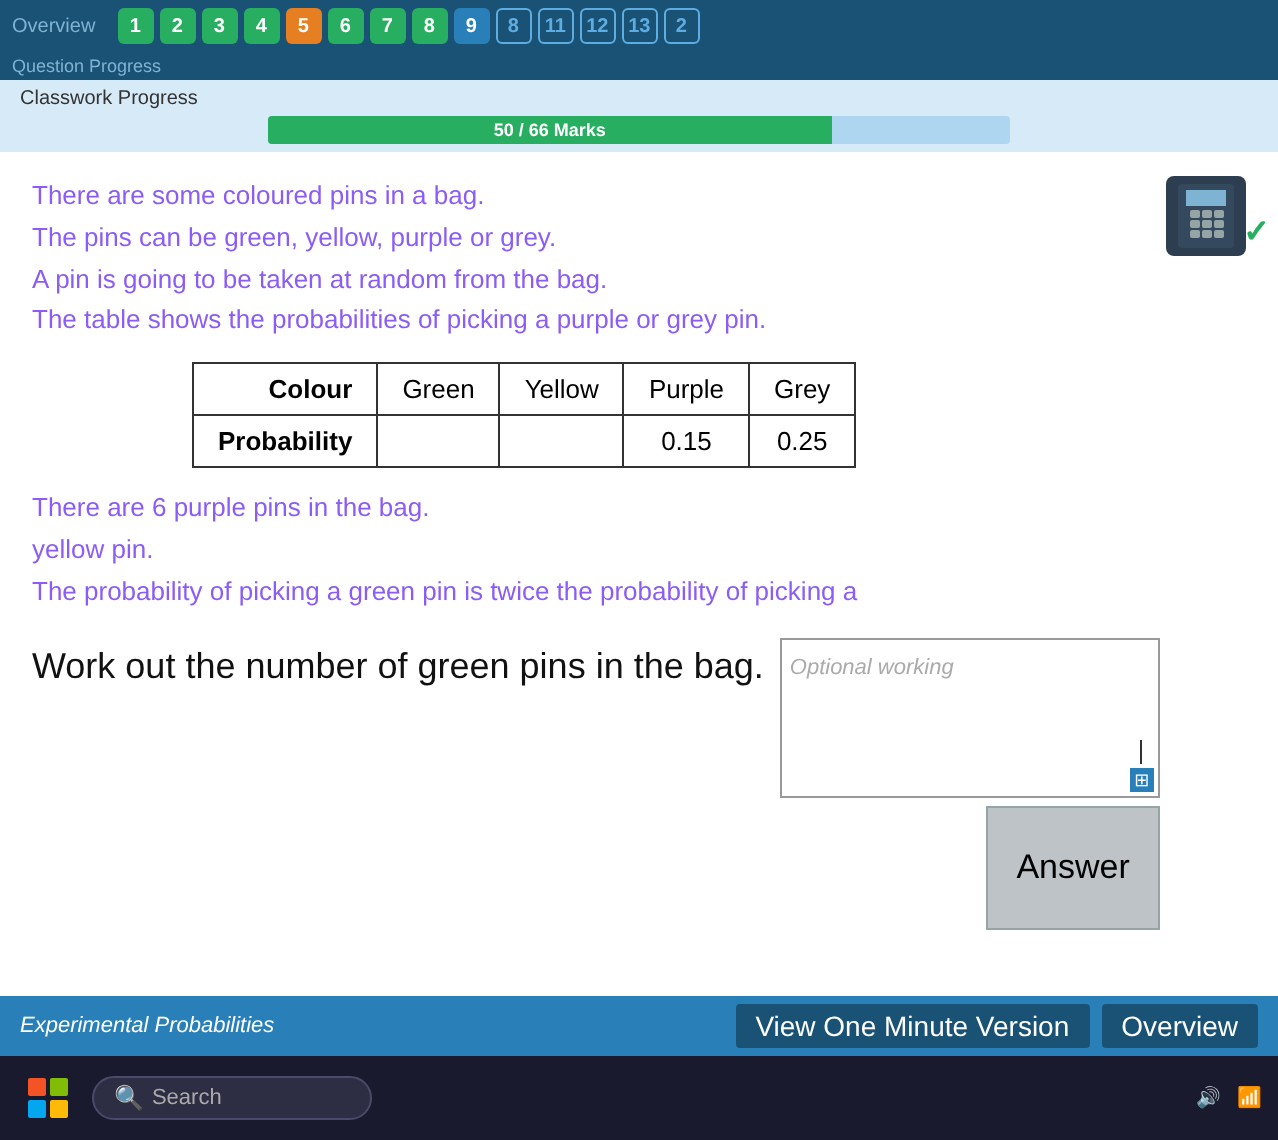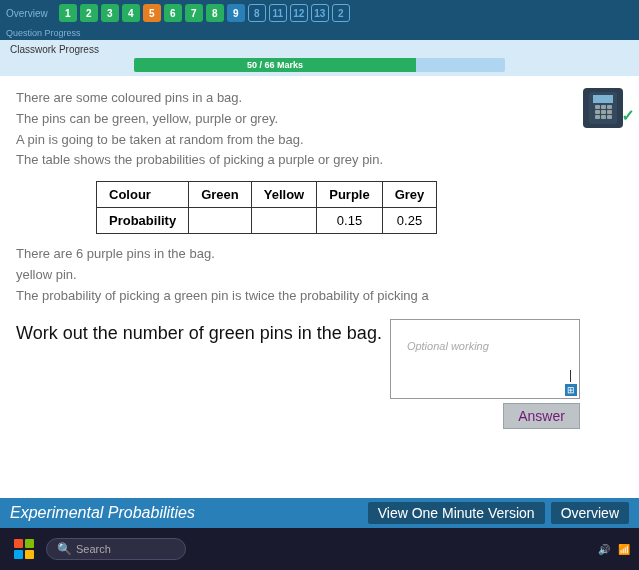--- a/index.html
+++ b/index.html
@@ -82,43 +82,43 @@
       background: white;
       margin: 0;
       padding: 12px 16px;
       position: relative;
       min-height: 430px;
     }
 
     .question-text {
       font-size: 13px;
       line-height: 1.6;
-      color: #737373;
+      color: #8b5cf6;
       margin-bottom: 10px;
     }
 
     
     .prob-table {
       border-collapse: collapse;
       margin: 10px 0 10px 80px;
       font-size: 13px;
     }
     .prob-table td, .prob-table th {
       border: 1px solid #333;
       padding: 5px 12px;
       text-align: center;
     }
     .prob-table .header-cell {
-      font-weight: bold;
+      font-weight: normal;
       background: white;
     }
     .prob-table .row-header {
       font-weight: bold;
       background: white;
-      text-align: left;
+      text-align: right;
     }
 
     
     .calc-icon {
       position: absolute;
       right: 16px;
       top: 10px;
       width: 40px;
       height: 40px;
       background: #2c3e50;
@@ -176,21 +176,21 @@
       color: #111;
       white-space: nowrap;
       padding-top: 4px;
     }
     .working-box {
       border: 1px solid #999;
       width: 190px;
       height: 80px;
       background: white;
       position: relative;
-      padding: 16px;
+      padding: 4px;
     }
     .working-placeholder {
       font-size: 11px;
       color: #aaa;
       font-style: italic;
     }
     .working-expand {
       position: absolute;
       bottom: 2px;
       right: 2px;
@@ -217,41 +217,41 @@
 
     
     .answer-btn-section {
       display: flex;
       justify-content: flex-end;
       margin-top: 4px;
     }
     .answer-btn {
       background: #bdc3c7;
       border: 1px solid #95a5a6;
-      padding: 4px 14px;
-      font-size: 14px;
+      padding: 20px 14px;
+      font-size: 17px;
       cursor: pointer;
-      color: #701a75;
+      color: #000000;
     }
 
     
     .bottom-bar {
       background: #2980b9;
       height: 30px;
       display: flex;
       align-items: center;
       padding: 0 10px;
       position: absolute;
       bottom: 42px;
       left: 0;
       right: 0;
     }
     .bottom-bar-label {
       color: white;
-      font-size: 16px;
+      font-size: 11px;
       font-style: italic;
     }
     .bottom-bar-buttons {
       display: flex;
       gap: 6px;
       margin-left: auto;
     }
     .bottom-btn {
       background: #1a5276;
       color: white;

